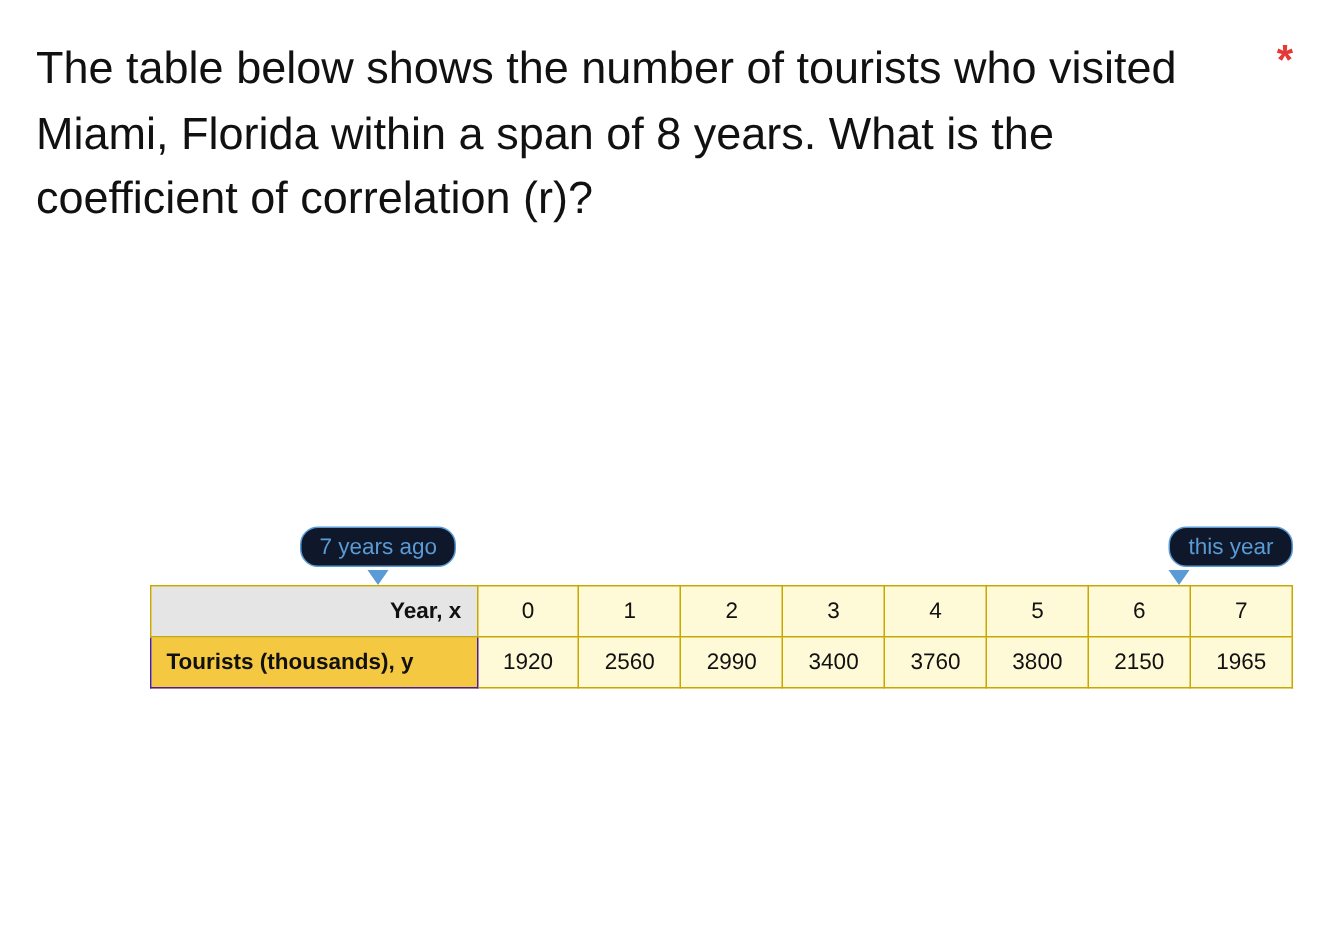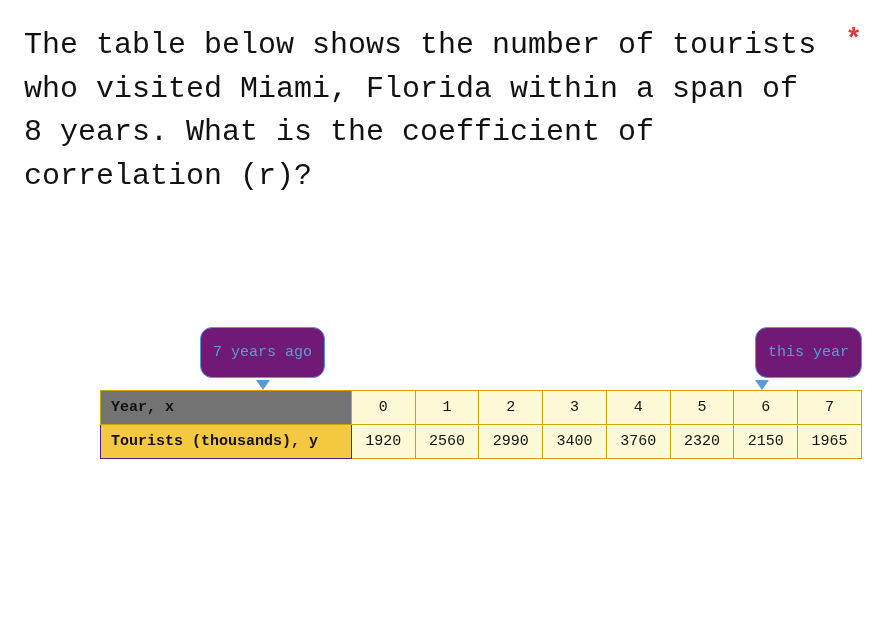--- a/index.html
+++ b/index.html
@@ -1,15 +1,15 @@
 <!DOCTYPE html>
 <html><head>
   <meta charset="utf-8">
   <style>
-    * { margin: 0; padding: 0; box-sizing: border-box; font-family: Liberation Mono, monospace; }
+    * { margin: 0; padding: 0; box-sizing: border-box; }
 
     body {
       width: 886px;
       height: 630px;
       background: #ffffff;
       font-family: Arial, sans-serif;
       overflow: hidden;
       position: relative;
     }
 
@@ -62,49 +62,49 @@
       right: 0;
       bottom: 0;
       display: flex;
       flex-direction: column;
       align-items: flex-start;
     }
 
     .callout-bubble {
       border: 1.5px solid #5b9bd5;
       border-radius: 12px;
-      padding: 16px 12px;
+      padding: 4px 12px;
       color: #5b9bd5;
       font-size: 15px;
-      background: #701a75;
+      background: #0f172a;
       white-space: nowrap;
     }
 
     .arrow-down {
       width: 0;
       height: 0;
       border-left: 7px solid transparent;
       border-right: 7px solid transparent;
       border-top: 10px solid #5b9bd5;
       margin-top: 2px;
     }
 
     table {
       border-collapse: collapse;
       width: 100%;
     }
 
     .header-cell {
-      background: #737373;
+      background: #e5e5e5;
       border: 1px solid #c8a800;
       padding: 8px 10px;
       font-size: 15px;
       font-weight: bold;
       color: #111;
-      text-align: left;
+      text-align: right;
       white-space: nowrap;
     }
 
     .data-cell {
       background: #fef9d7;
       border: 1px solid #c8a800;
       padding: 8px 10px;
       font-size: 15px;
       color: #111;
       text-align: center;
@@ -157,20 +157,20 @@
         <td class="data-cell">7</td>
       </tr>
 
       <tr>
         <td class="row-label-cell">Tourists (thousands), y</td>
         <td class="data-cell">1920</td>
         <td class="data-cell">2560</td>
         <td class="data-cell">2990</td>
         <td class="data-cell">3400</td>
         <td class="data-cell">3760</td>
-        <td class="data-cell">2320</td>
+        <td class="data-cell">3800</td>
         <td class="data-cell">2150</td>
         <td class="data-cell">1965</td>
       </tr>
     </tbody>
   </table>
 
 </div>
 
 </body></html>

